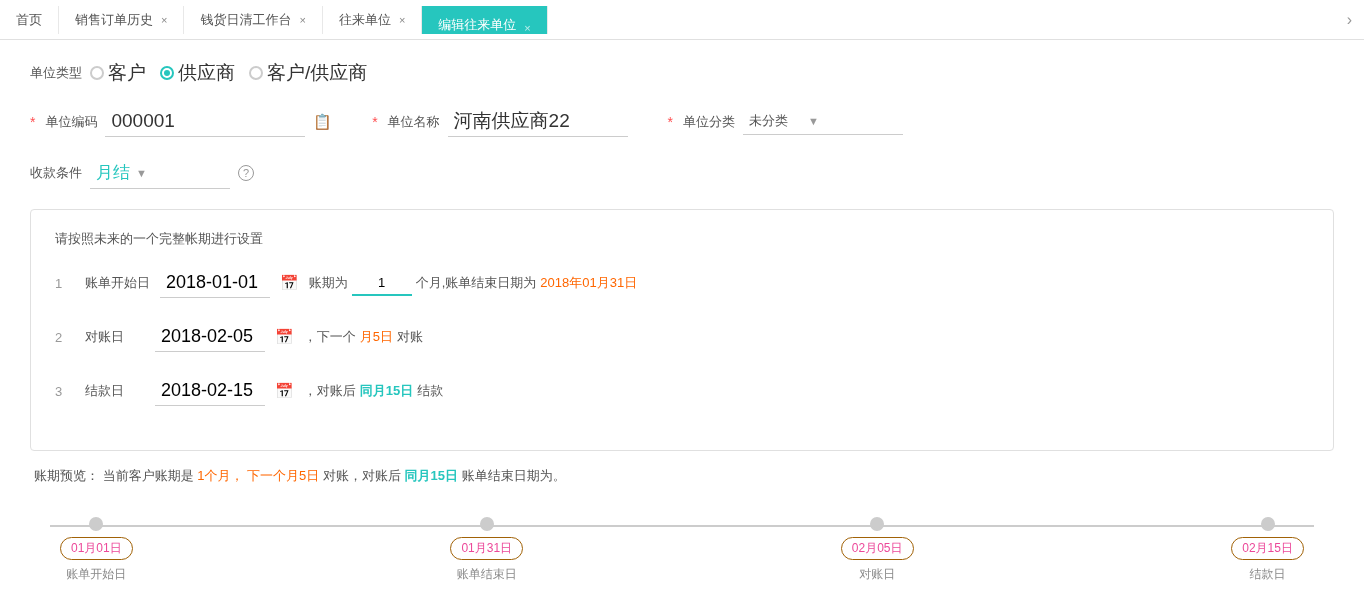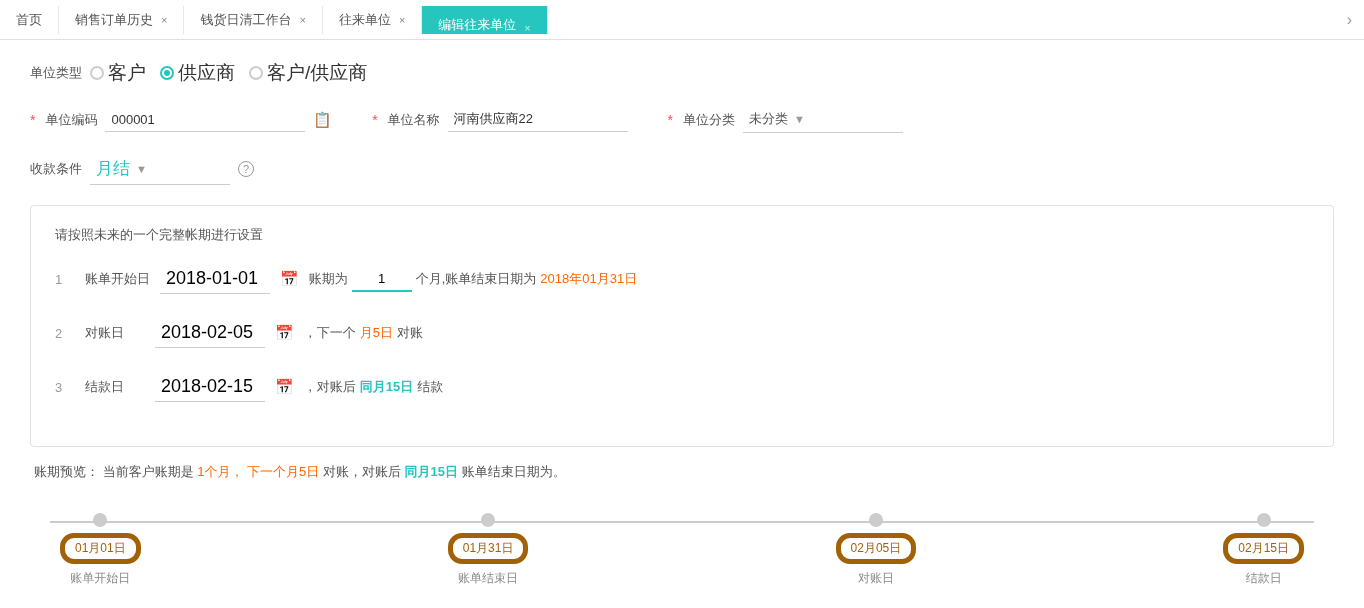--- a/index.html
+++ b/index.html
@@ -109,21 +109,21 @@
       height: 6px;
       border-radius: 50%;
       background: #26c6be;
     }
 
     
     .input-field {
       border: none;
       border-bottom: 1px solid #ccc;
       padding: 4px 6px;
-      font-size: 13px;
+      font-size: 19px;
       outline: none;
       background: transparent;
       color: #333;
     }
     .input-md { width: 200px; }
     .input-lg { width: 180px; }
 
     .calendar-icon {
       color: #26c6be;
       cursor: pointer;
@@ -141,21 +141,21 @@
       min-width: 140px;
     }
     .select-value { font-size: 17px; color: #26c6be; }
     .chevron-icon { color: #999; font-size: 11px; }
 
     .select-dropdown {
       display: flex;
       align-items: center;
       border-bottom: 1px solid #ccc;
       padding: 4px 6px;
-      gap: 6px;
+      gap: 20px;
       cursor: pointer;
       min-width: 160px;
     }
     .dropdown-value { font-size: 13px; color: #555; }
 
     .help-icon {
       width: 16px;
       height: 16px;
       border-radius: 50%;
       border: 1px solid #999;
@@ -260,25 +260,25 @@
     .node-circle {
       width: 14px;
       height: 14px;
       border-radius: 50%;
       background: #ccc;
       border: 2px solid #ccc;
       flex-shrink: 0;
     }
     .node-date {
       background: #fff;
-      border: 5px solid #a16207;
+      border: 1px solid #a16207;
       border-radius: 14px;
       padding: 2px 10px;
       font-size: 12px;
-      color: #a16207;
+      color: #ec4899;
       white-space: nowrap;
     }
     .node-label {
       font-size: 12px;
       color: #888;
       white-space: nowrap;
     }
   </style>
 </head>
 <body>

